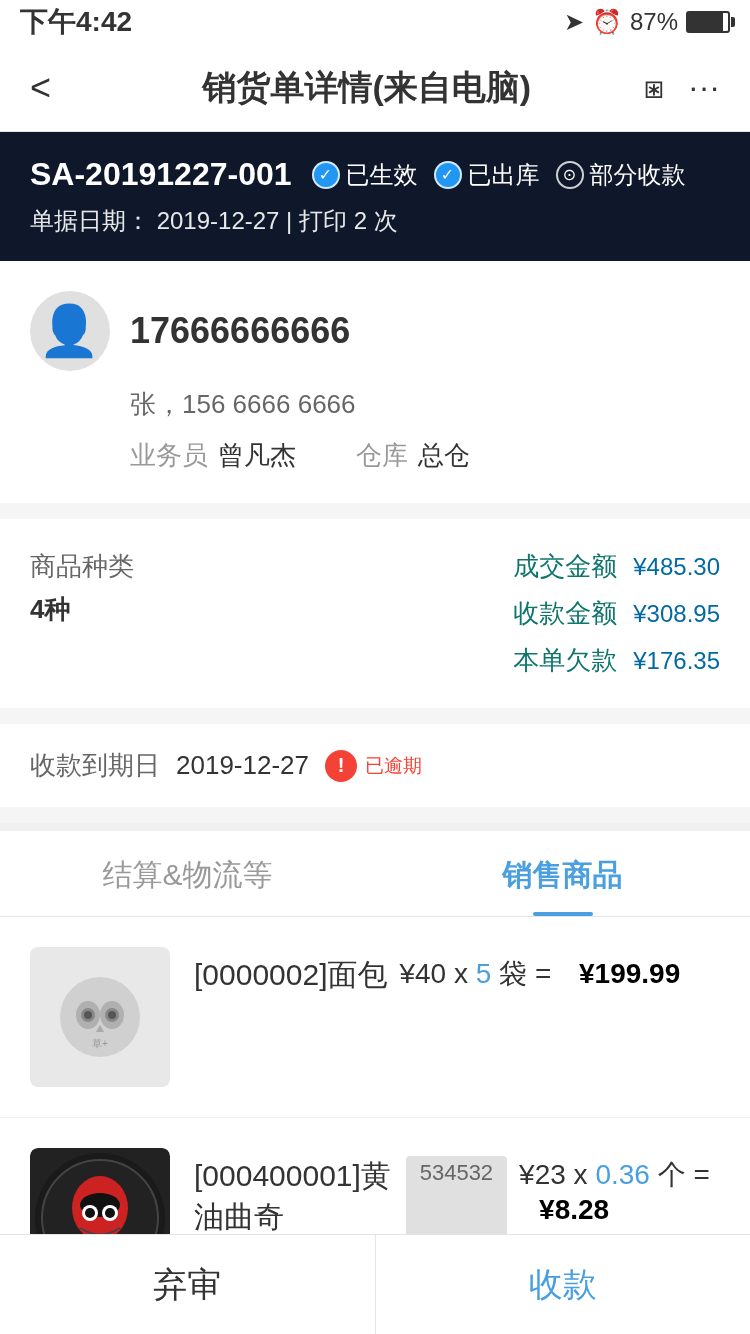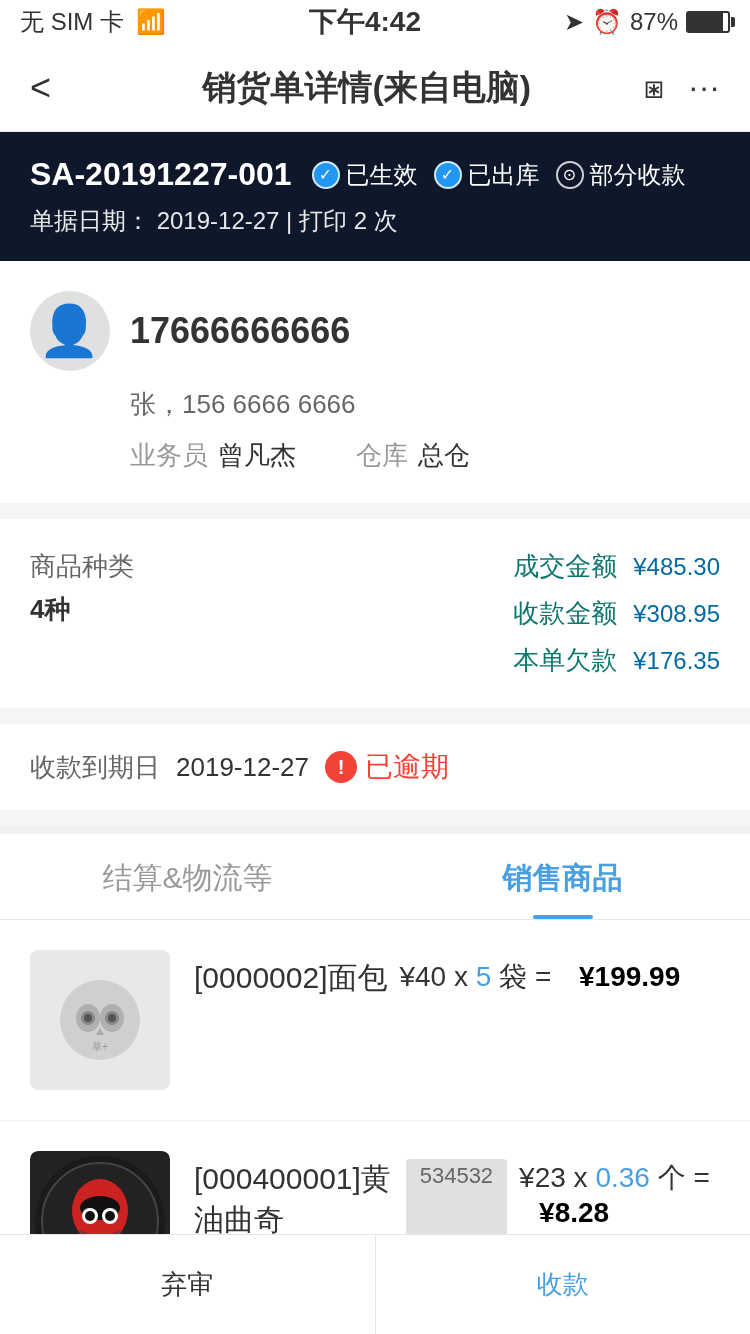--- a/index.html
+++ b/index.html
@@ -256,21 +256,21 @@
       border-radius: 50%;
       background: #f44336;
       display: flex;
       align-items: center;
       justify-content: center;
       color: #fff;
       font-size: 20px;
       font-weight: 700;
     }
     .overdue-text {
-      font-size: 28px;
+      font-size: 19px;
       color: #f44336;
     }
 
     
     .divider {
       height: 8px;
       background: #f0f0f0;
     }
 
     
@@ -377,42 +377,38 @@
       height: 100px;
       background: #fff;
       display: flex;
       border-top: 1px solid #e5e5e5;
     }
     .bottom-btn {
       flex: 1;
       display: flex;
       align-items: center;
       justify-content: center;
-      font-size: 26px;
+      font-size: 34px;
       font-weight: 500;
     }
     .bottom-btn-left {
       color: #333;
       border-right: 1px solid #e5e5e5;
     }
     .bottom-btn-right {
       color: #4A9FE0;
     }
 
     
     .bottom-spacer { height: 100px; }
   </style>
 </head>
 <body>
 
 <div class="status-bar">
-  <div class="status-left">
-    <span>无 SIM 卡</span>
-    <span>📶</span>
-  </div>
   <div class="status-center">下午4:42</div>
   <div class="status-right">
     <span>➤</span>
     <span>⏰</span>
     <span>87%</span>
     <span class="battery-icon"></span>
   </div>
 </div>
 
 <div class="nav-bar">

